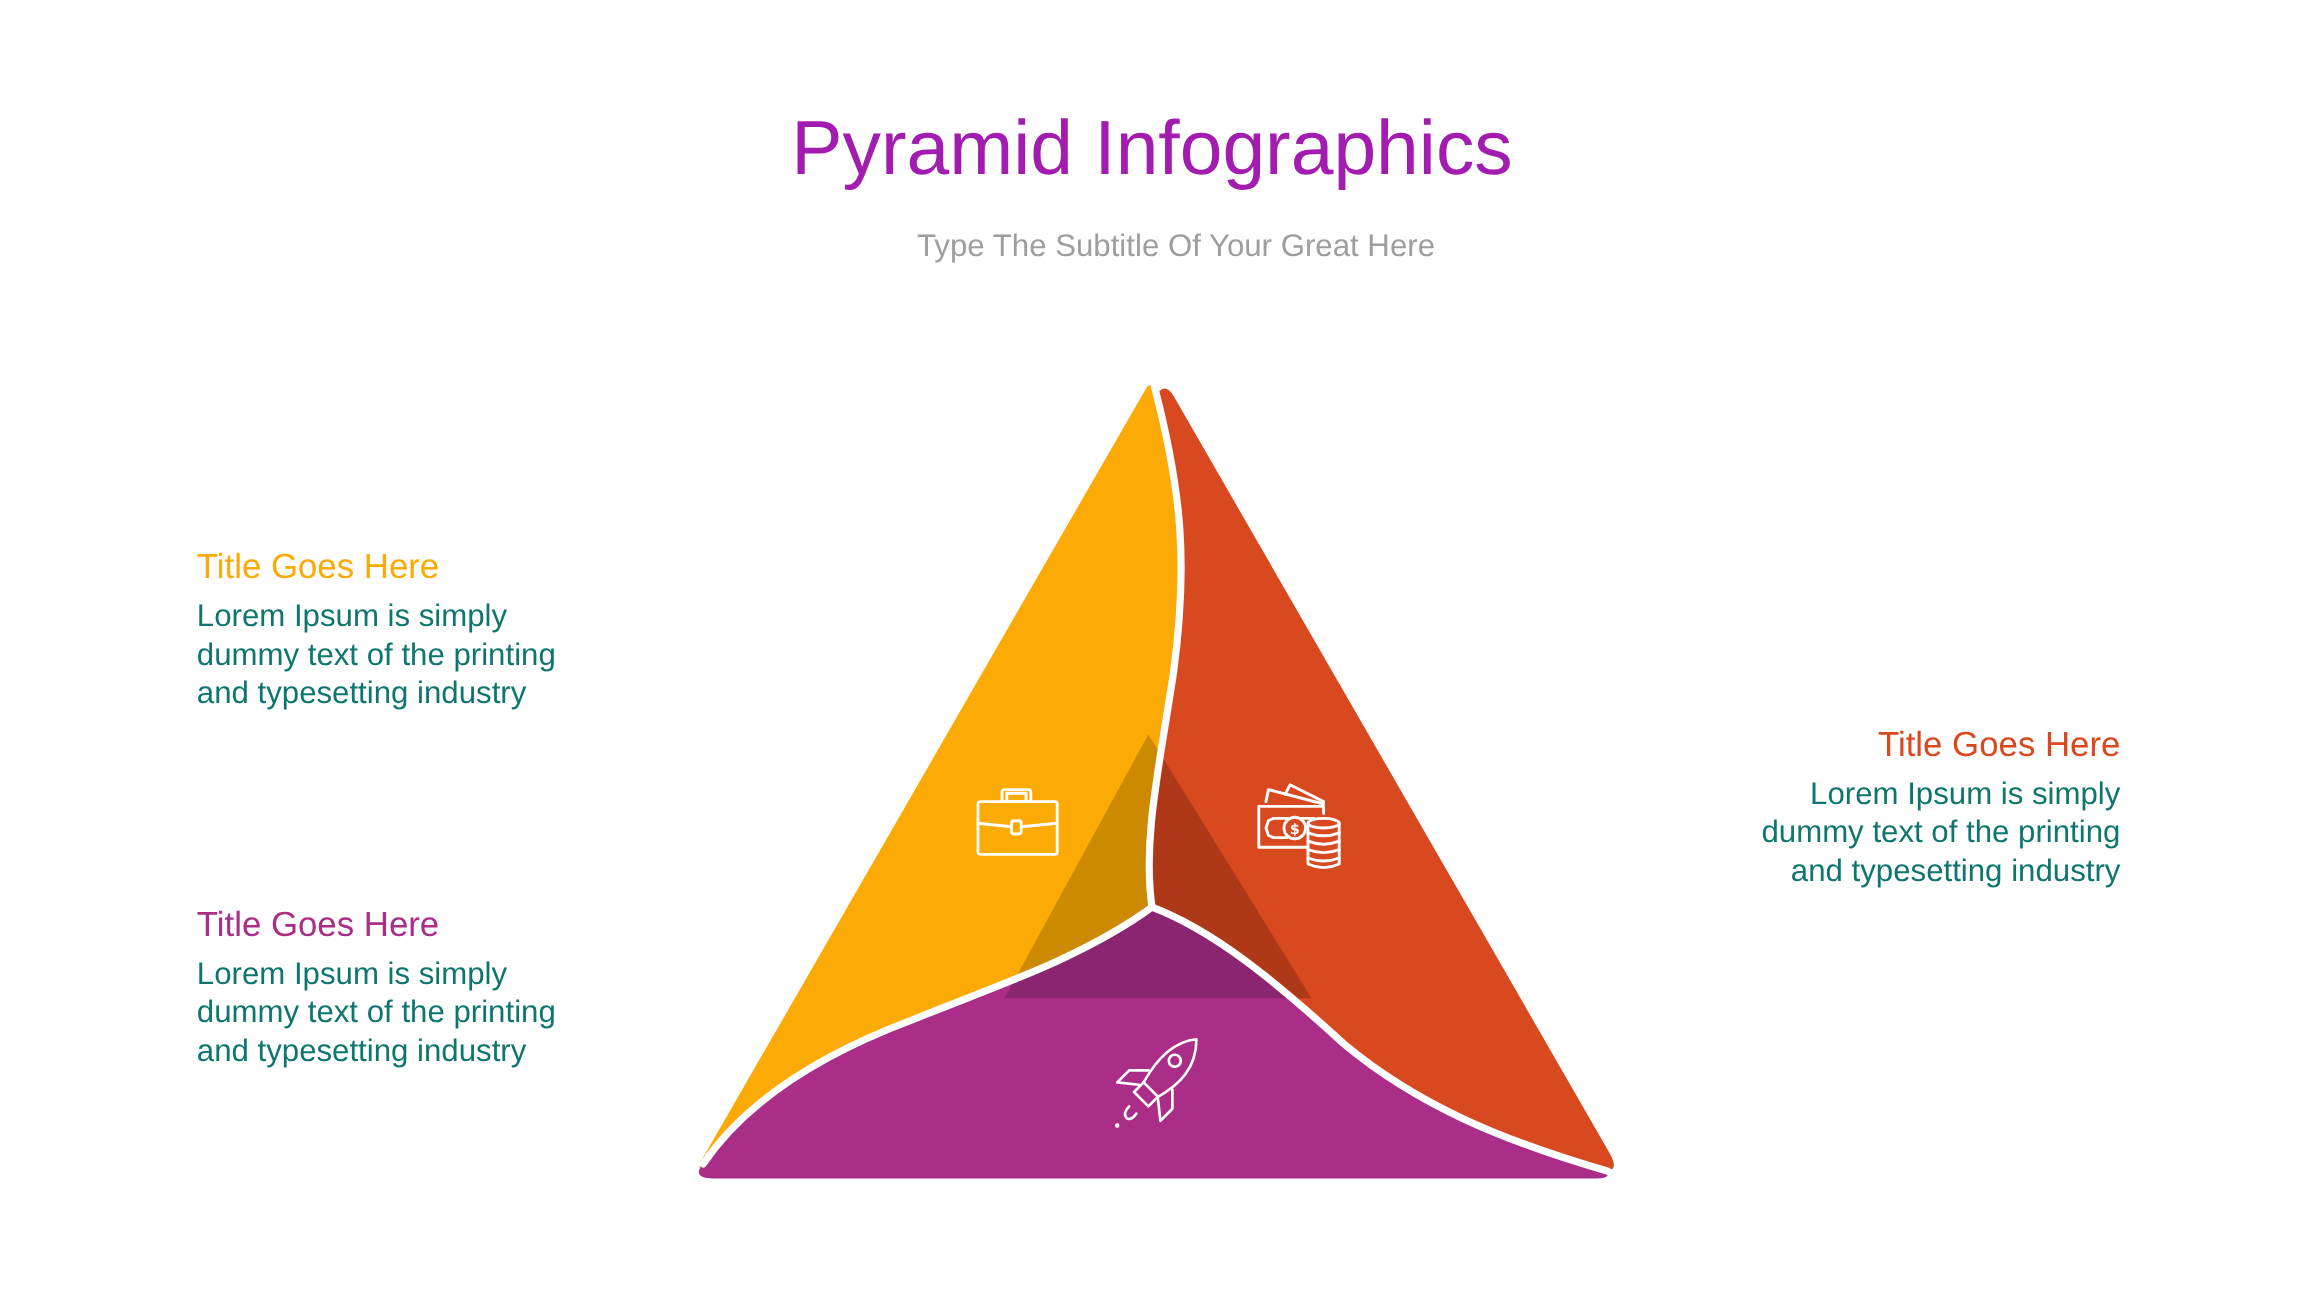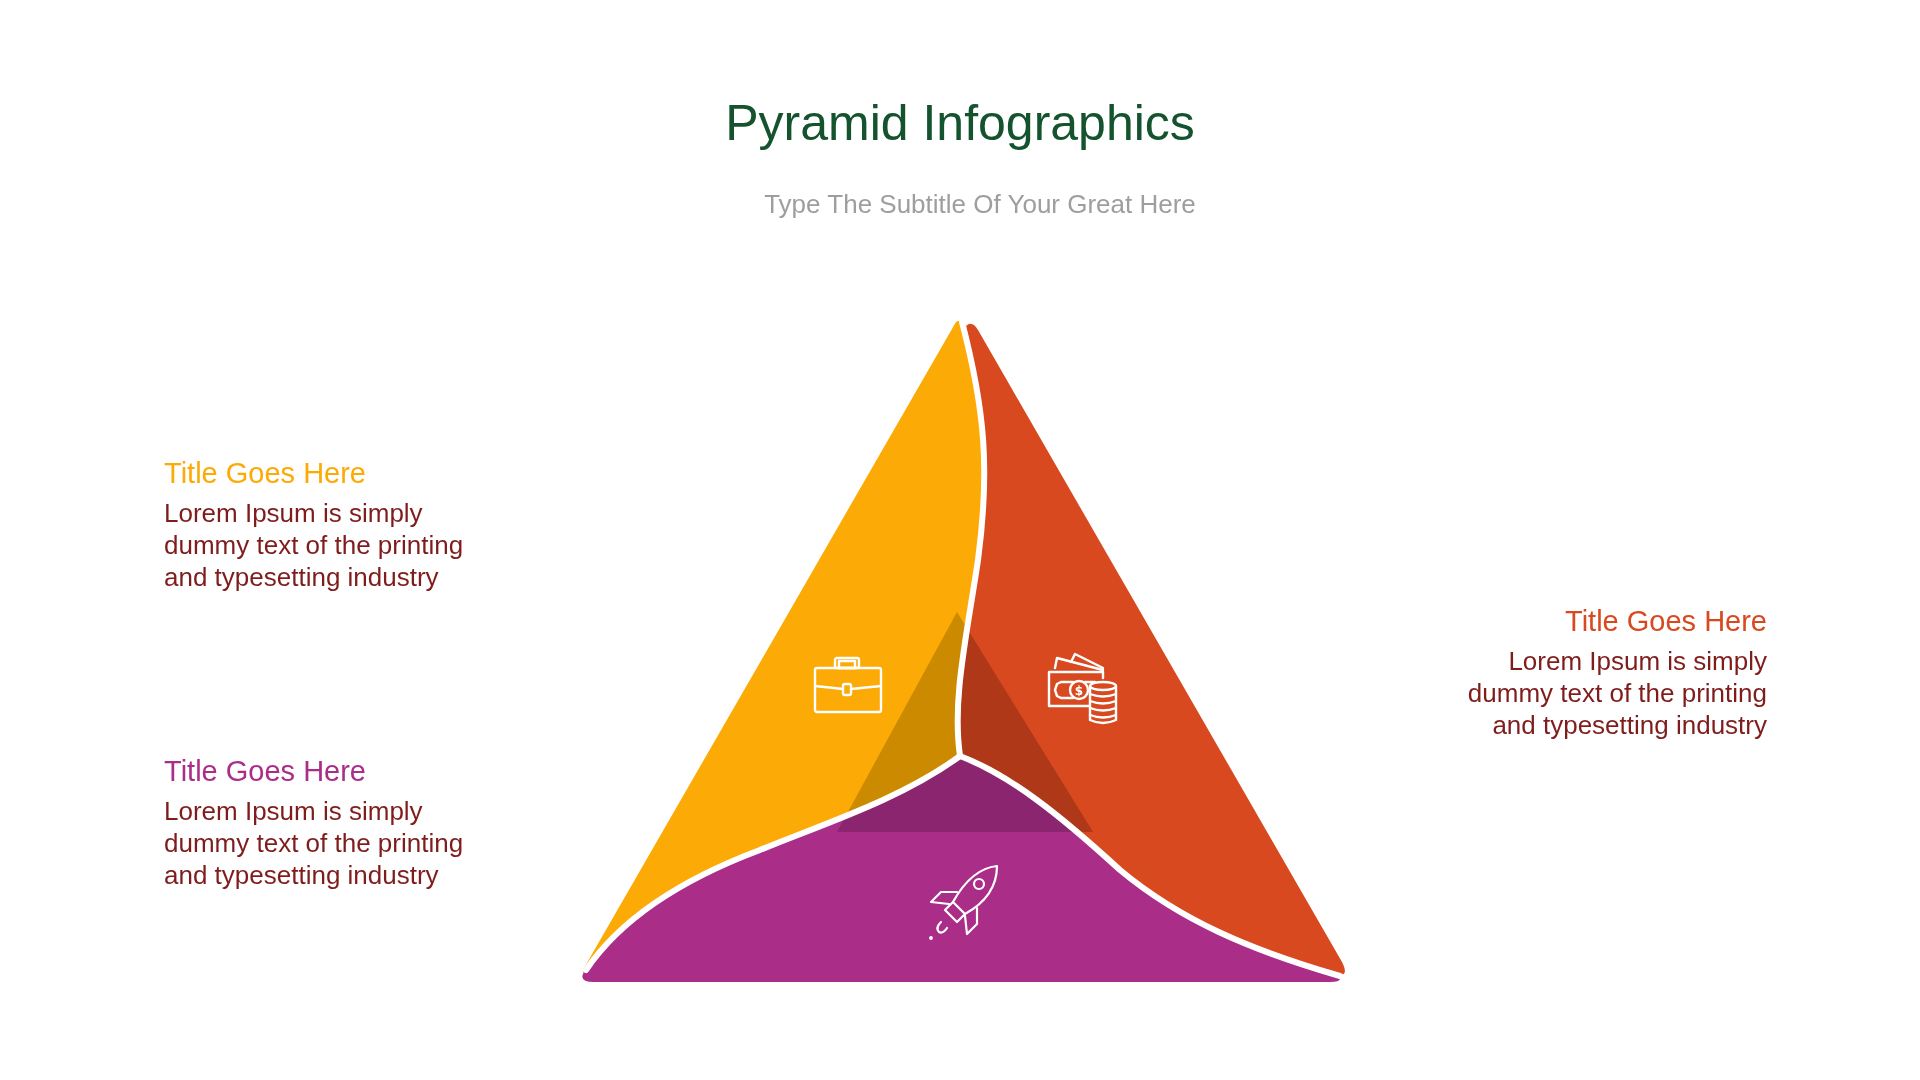--- a/index.html
+++ b/index.html
@@ -1,24 +1,24 @@
 <!DOCTYPE html>
 <html><head>
 <meta charset="utf-8">
 <style>
   html, body { margin:0; padding:0; }
   body { width:1920px; height:1080px; background:#ffffff; position:relative; overflow:hidden;
          font-family:"Liberation Sans", "DejaVu Sans", sans-serif; }
   .title { position:absolute; left:0; width:1920px; top:78px; text-align:center;
-           font-size:50px; color:#14532d; letter-spacing:0px; line-height:90px; }
+           font-size:64px; color:#a21caf; letter-spacing:0px; line-height:90px; }
   .subtitle { position:absolute; left:0; width:1920px; top:188px; text-align:center;
               font-size:26px; color:#9e9e9e; line-height:32px;padding-left:20px; }
   .block { position:absolute; width:360px; }
   .block h3 { margin:0; font-size:29px; font-weight:normal; line-height:36px; }
-  .block p { margin:6px 0 0 0; font-size:26px; line-height:32px; color:#7f1d1d; }
+  .block p { margin:6px 0 0 0; font-size:26px; line-height:32px; color:#0f766e; }
   .block.left { left:164px; text-align:left; }
   .block.right { left:1407px; text-align:right; }
   svg.diagram { position:absolute; left:0; top:0; }
 </style>
 </head>
 <body>
 
 <div class="title">Pyramid Infographics</div>
 <div class="subtitle">Type The Subtitle Of Your Great Here</div>
 

